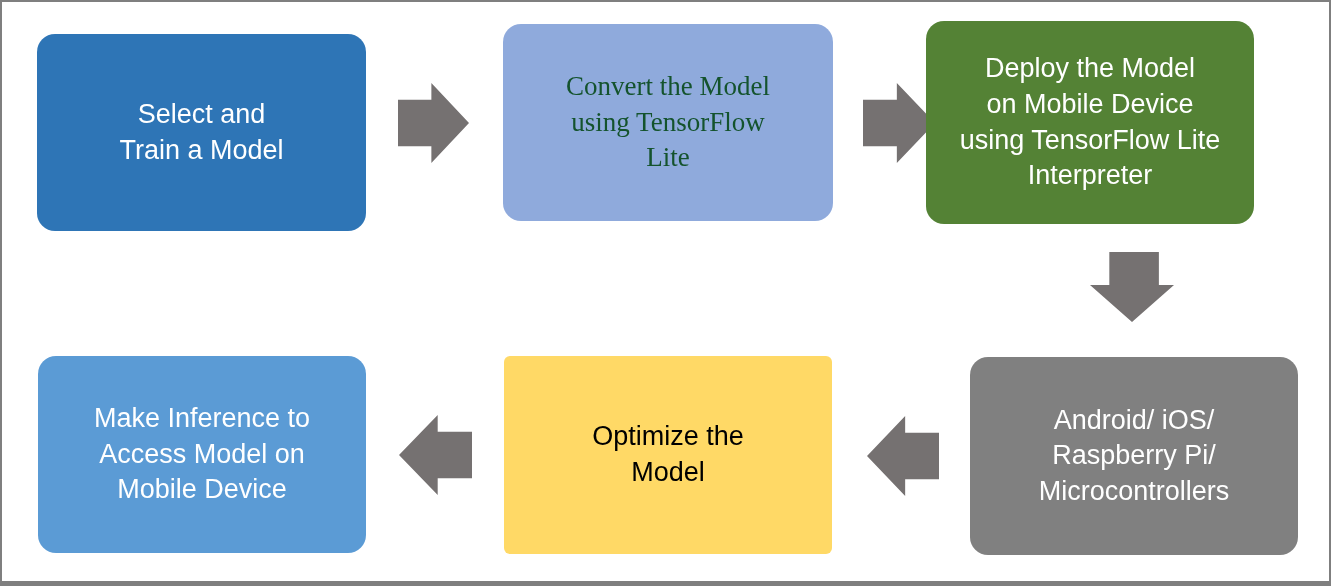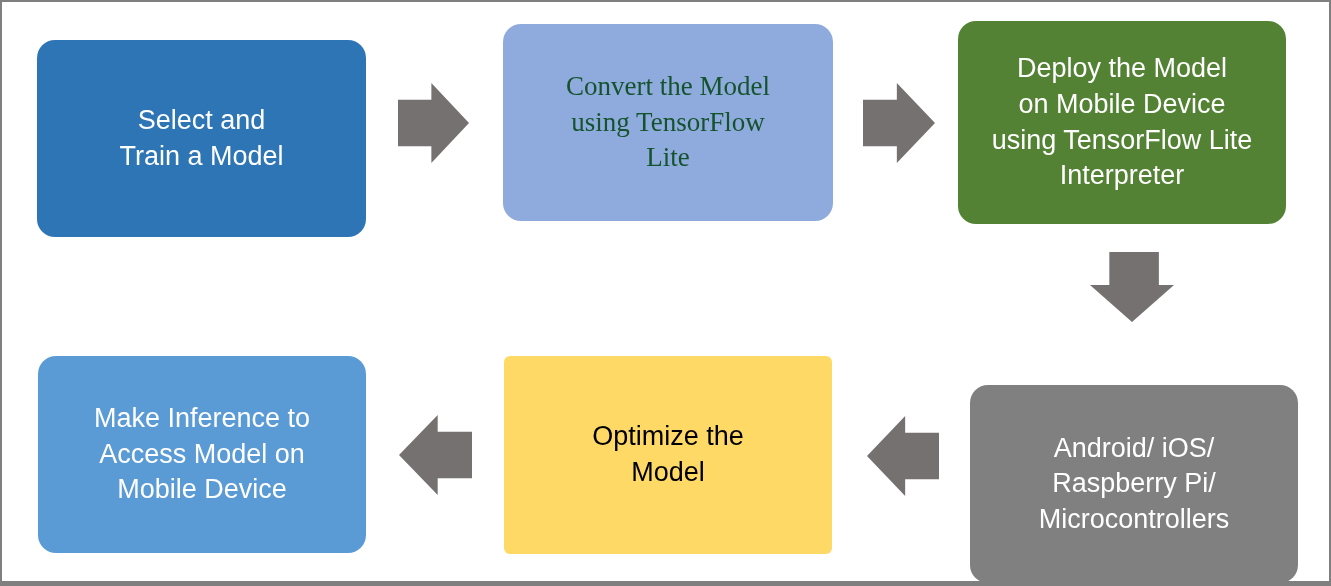--- a/index.html
+++ b/index.html
@@ -36,24 +36,24 @@
   .arrow.right {
     clip-path: polygon(0 21%, 47% 21%, 47% 0, 100% 50%, 47% 100%, 47% 79%, 0 79%);
   }
   .arrow.left {
     clip-path: polygon(100% 21%, 53% 21%, 53% 0, 0 50%, 53% 100%, 53% 79%, 100% 79%);
   }
   .arrow.down {
     clip-path: polygon(23% 0, 82% 0, 82% 47%, 100% 47%, 50% 100%, 0 47%, 23% 47%);
   }
   
-  .b1 { left: 35px;  top: 38px;  width: 329px; height: 197px; }
+  .b1 { left: 35px;  top: 32px;  width: 329px; height: 197px; }
   .b2 { left: 501px; top: 22px;  width: 330px; height: 197px; }
-  .b3 { left: 956px; top: 19px;  width: 328px; height: 203px; }
-  .b4 { left: 968px; top: 355px; width: 328px; height: 198px; margin-top: 28px; }
+  .b3 { left: 924px; top: 19px;  width: 328px; height: 203px; }
+  .b4 { left: 968px; top: 355px; width: 328px; height: 198px; }
   .b5 { left: 502px; top: 354px; width: 328px; height: 198px; border-radius: 6px; }
   .b6 { left: 36px;  top: 354px; width: 328px; height: 197px; }
   
   .a1 { left: 396px;  top: 81px;  width: 71px; height: 80px; }
   .a2 { left: 861px;  top: 81px;  width: 72px; height: 80px; }
   .a3 { left: 1088px; top: 250px; width: 84px; height: 70px; }
   .a4 { left: 865px;  top: 414px; width: 72px; height: 80px; }
   .a5 { left: 397px;  top: 413px; width: 73px; height: 80px; }
 </style>
 </head>

